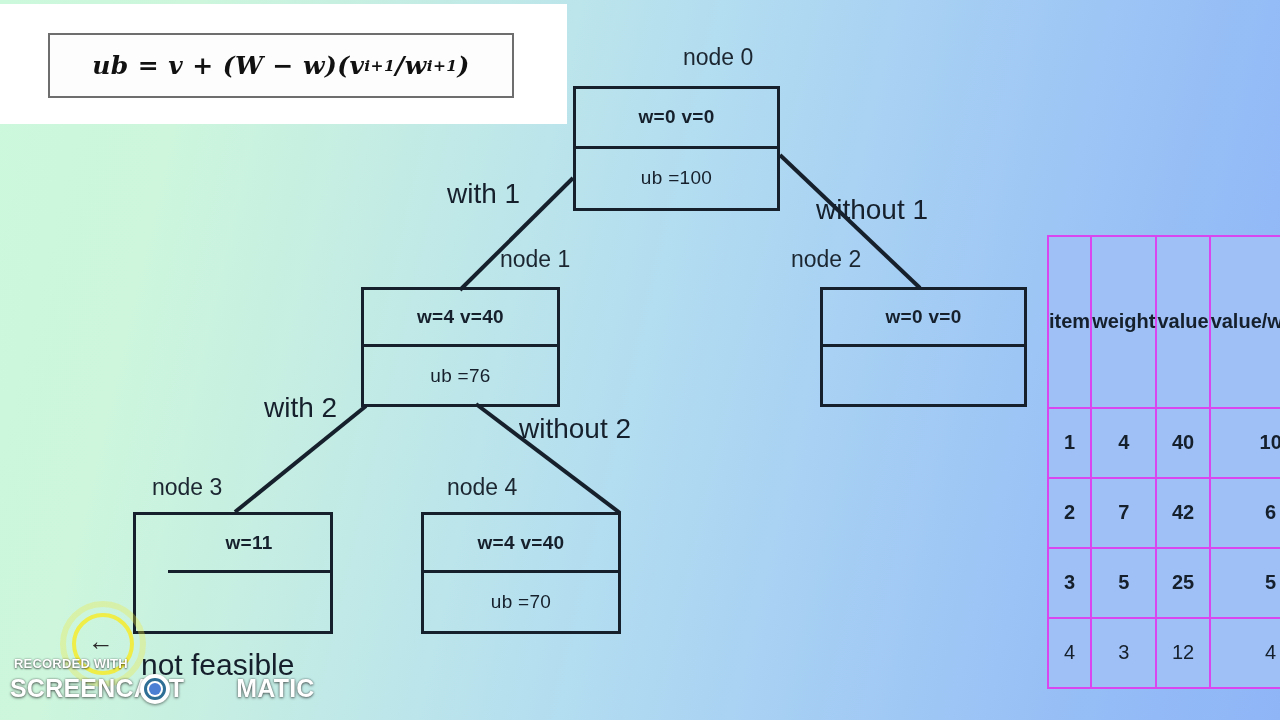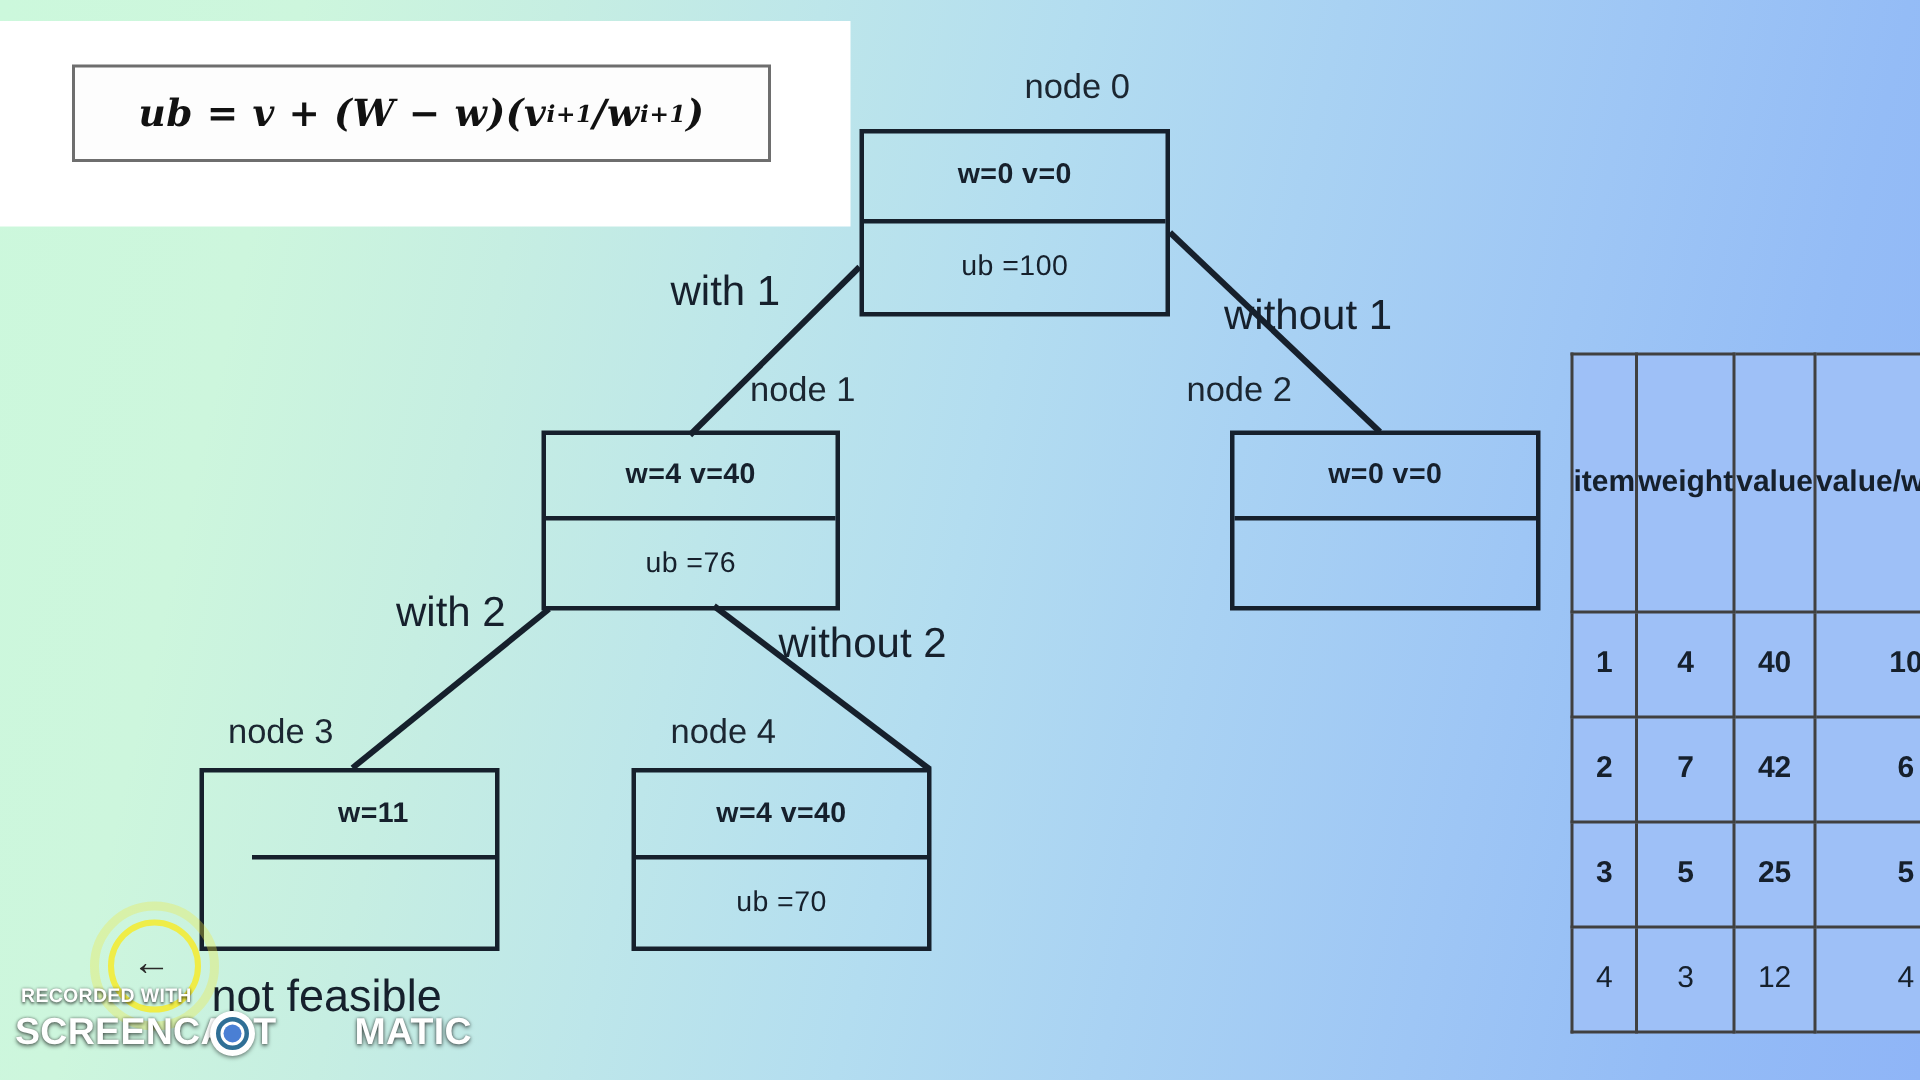--- a/index.html
+++ b/index.html
@@ -23,23 +23,23 @@
         #a9d2f3 62%,
         #9ec6f5 76%,
         #94bcf6 88%,
         #8fb5f7 100%);
   }
 
   
   .formula-card {
     position: absolute;
     left: 0;
-    top: 14px;
+    top: 4px;
     width: 567px;
-    height: 137px;
+    height: 120px;
     background: #ffffff;
   }
   .formula-box {
     position: absolute;
     left: 48px;
     top: 29px;
     width: 466px;
     height: 65px;
     border: 2px solid #6e6e6e;
     box-sizing: border-box;
@@ -134,21 +134,21 @@
   
   .data-table {
     position: absolute;
     left: 1047px;
     top: 235px;
     border-collapse: collapse;
     background: #9ec0f7;
     table-layout: fixed;
   }
   .data-table td, .data-table th {
-    border: 2px solid #404040;
+    border: 2px solid #d946ef;
     color: #16202c;
     text-align: center;
     vertical-align: middle;
     font-size: 20px;
     padding: 0;
     line-height: 1.18;
     background: #9ec0f7;
   }
   .data-table th {
     height: 170px;

